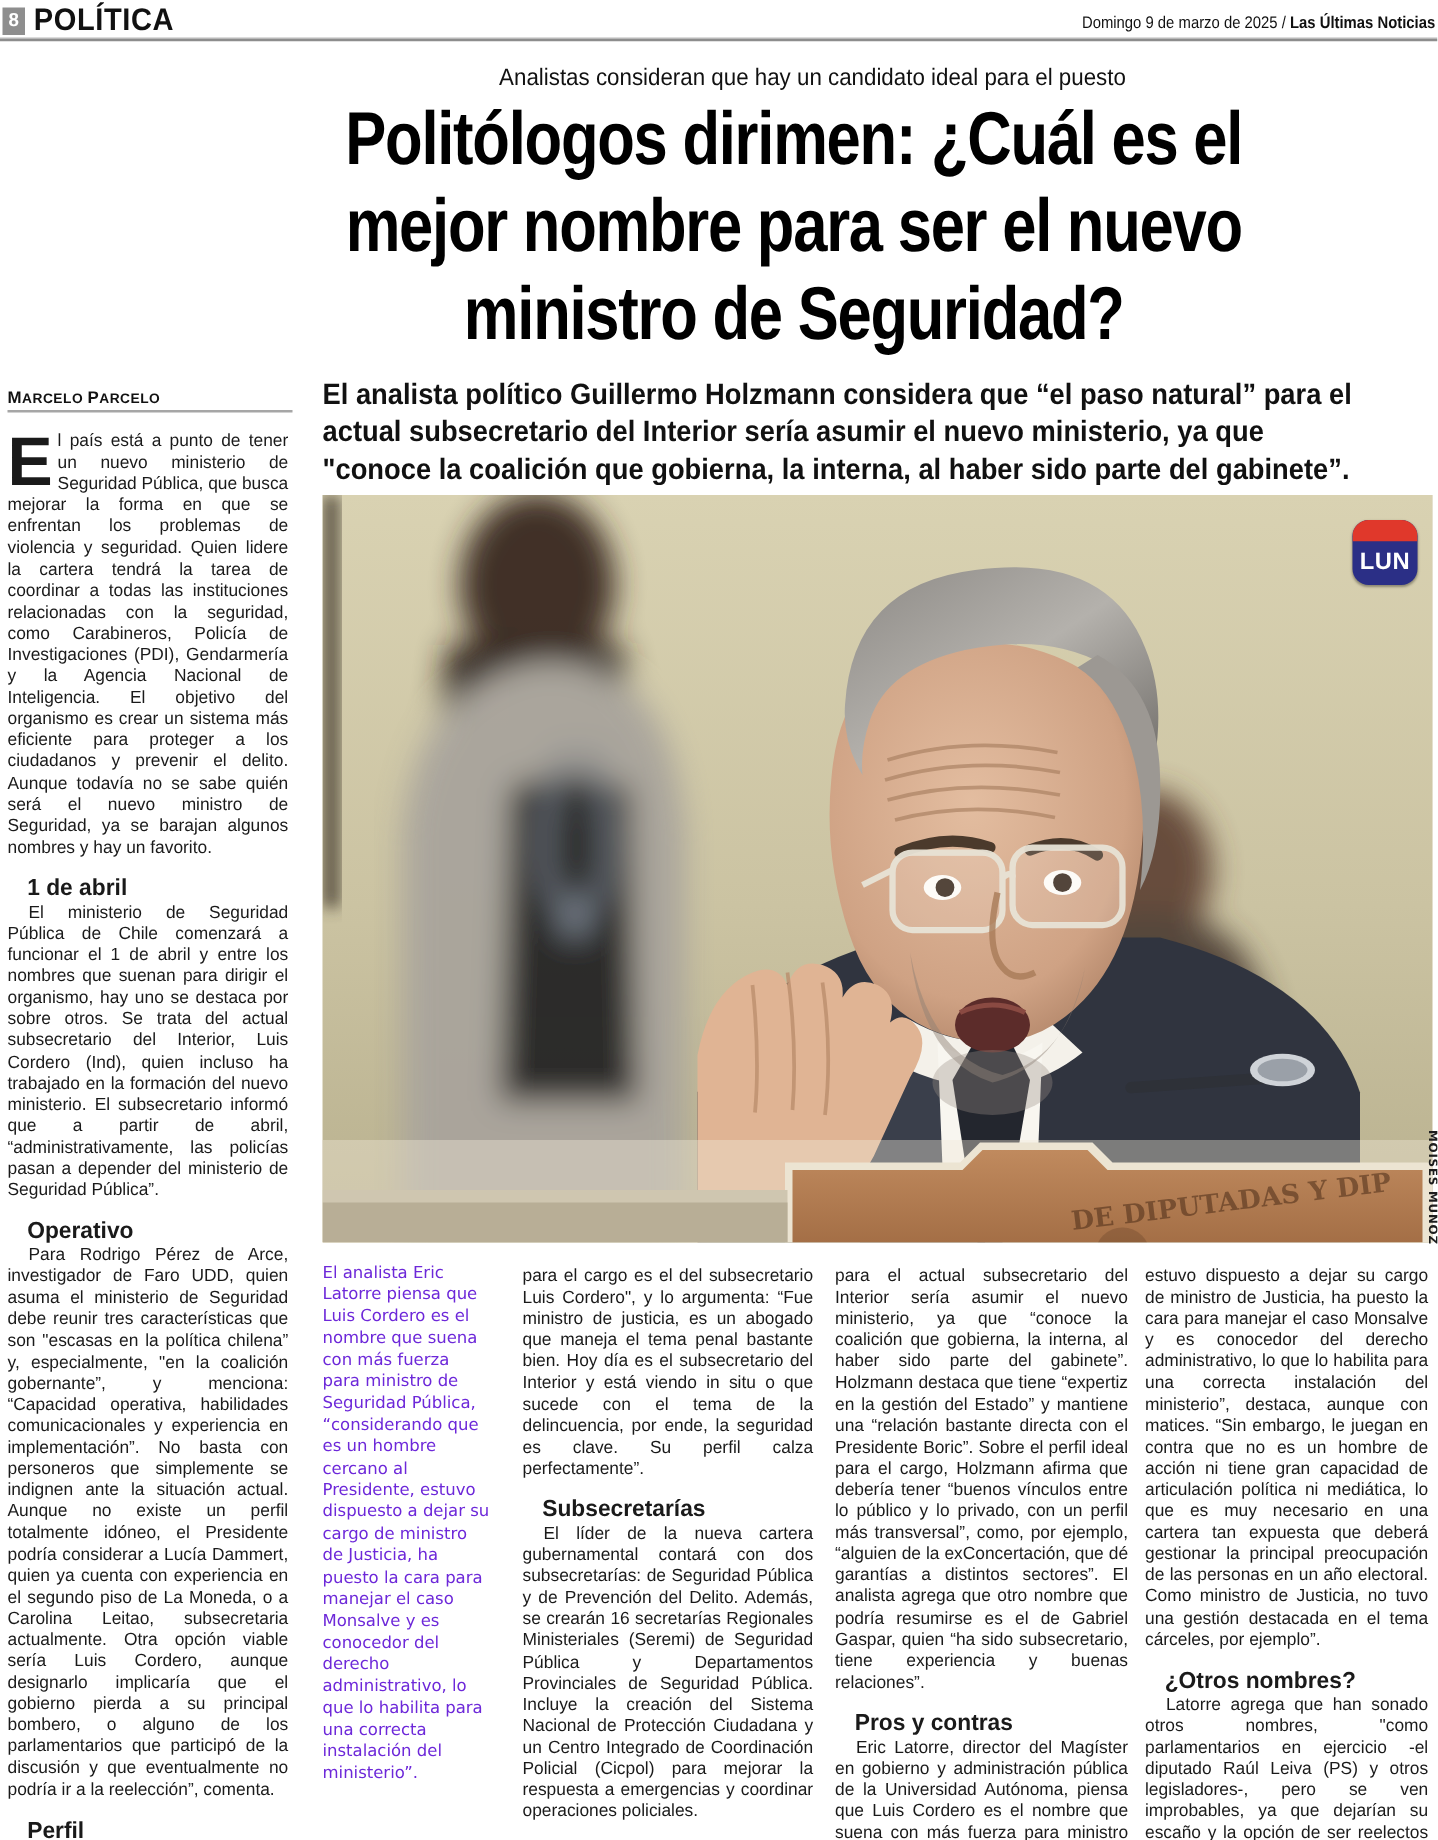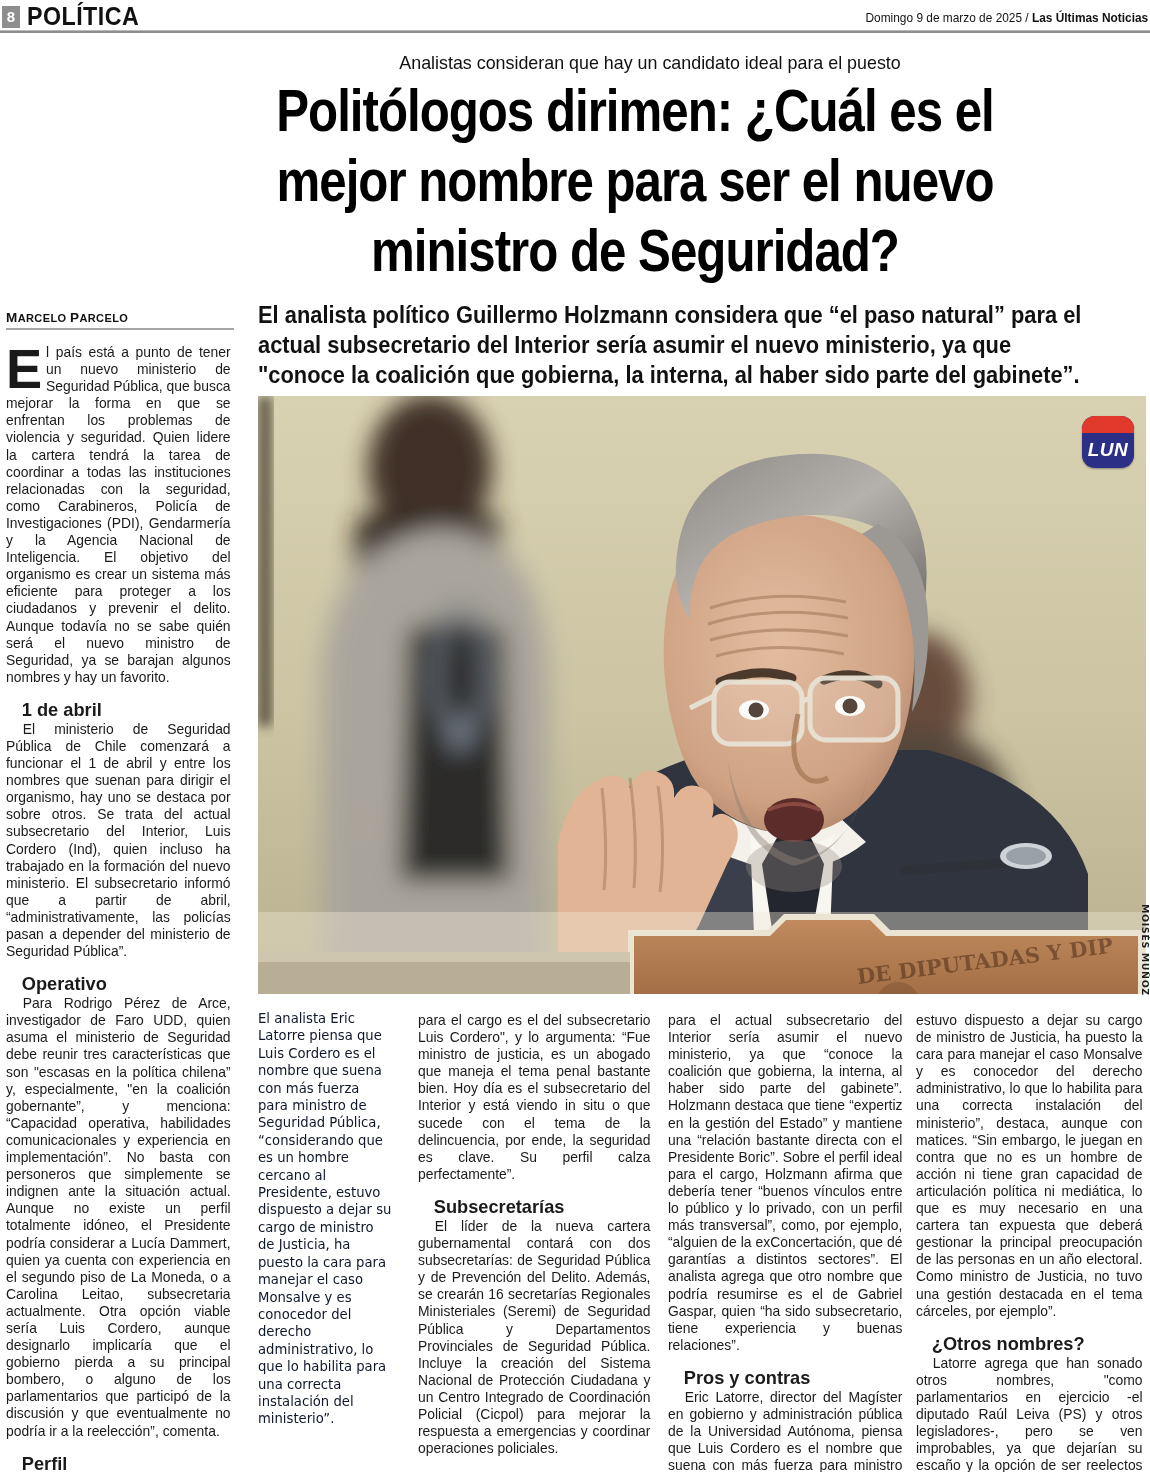--- a/index.html
+++ b/index.html
@@ -94,21 +94,21 @@
   
   #col1{left:6px;  top:344px; width:228px;}
   #col3{left:418px;top:1012px;width:236px;}
   #col4{left:668px;top:1012px;width:238px;}
   #col5{left:916px;top:1012px;width:230px;}
 
   
   #col2{
     position:absolute;left:258px;top:1010px;width:134px;
     font-family:"DejaVu Sans", sans-serif;
-    font-size:13.2px;line-height:17.4px;color:#0f172a;
+    font-size:13.2px;line-height:17.4px;color:#6d28d9;
     text-align:left;
   }
   #col2 p{margin:0;}
 
   
   .photo{
     position:absolute;left:258px;top:396px;width:888px;height:598px;
     overflow:hidden;background:#cfc7a8;
   }
   .photo svg{display:block;width:100%;height:100%;}
@@ -122,21 +122,21 @@
   .lun{
     position:absolute;right:12px;top:20px;width:52px;height:52px;
     border-radius:13px;overflow:hidden;
     background:#2b2f86;
     box-shadow:0 1px 2px rgba(0,0,0,.35);
   }
   .lun .top{height:17px;background:#e0382b;}
   .lun .txt{
     position:absolute;left:0;right:0;top:17px;height:50px;
     color:#fff;font-weight:bold;font-size:19px;line-height:33px;
-    text-align:center;letter-spacing:.5px;font-style:italic;
+    text-align:center;letter-spacing:.5px;
   }
 </style>
 </head>
 <body>
 
 <div class="page">
 
   <div class="masthead">
     <div class="mh-row">
       <div class="pagenum">8</div>

